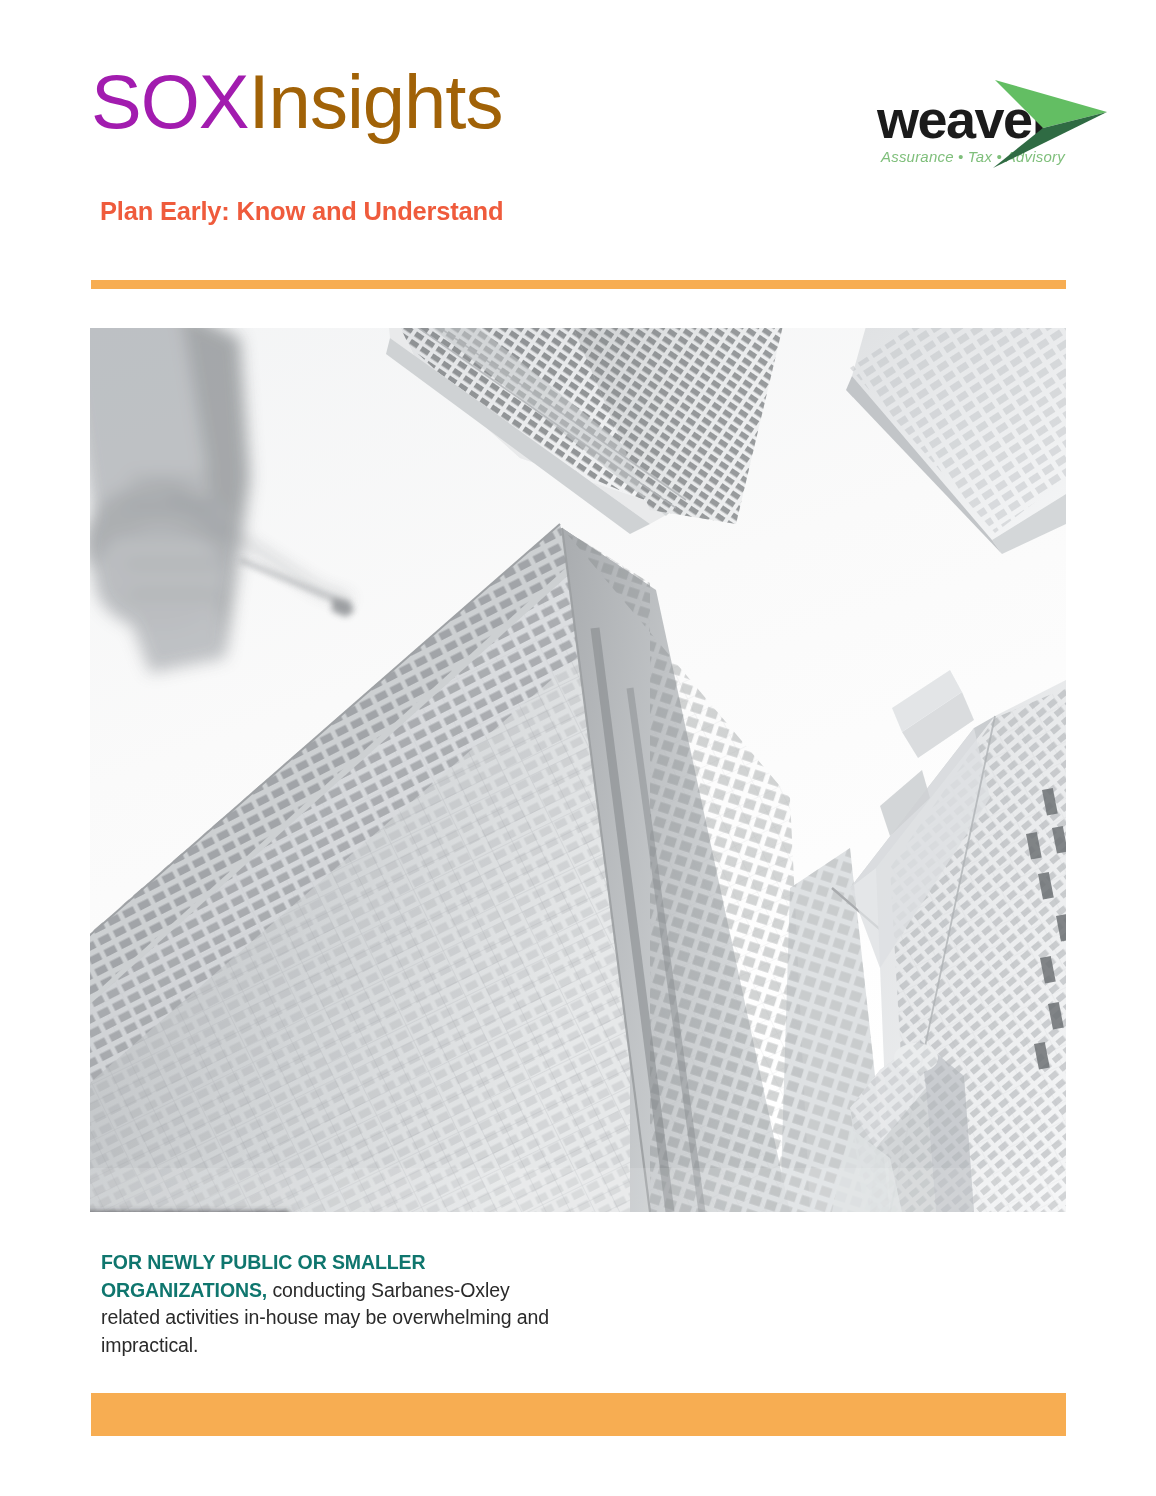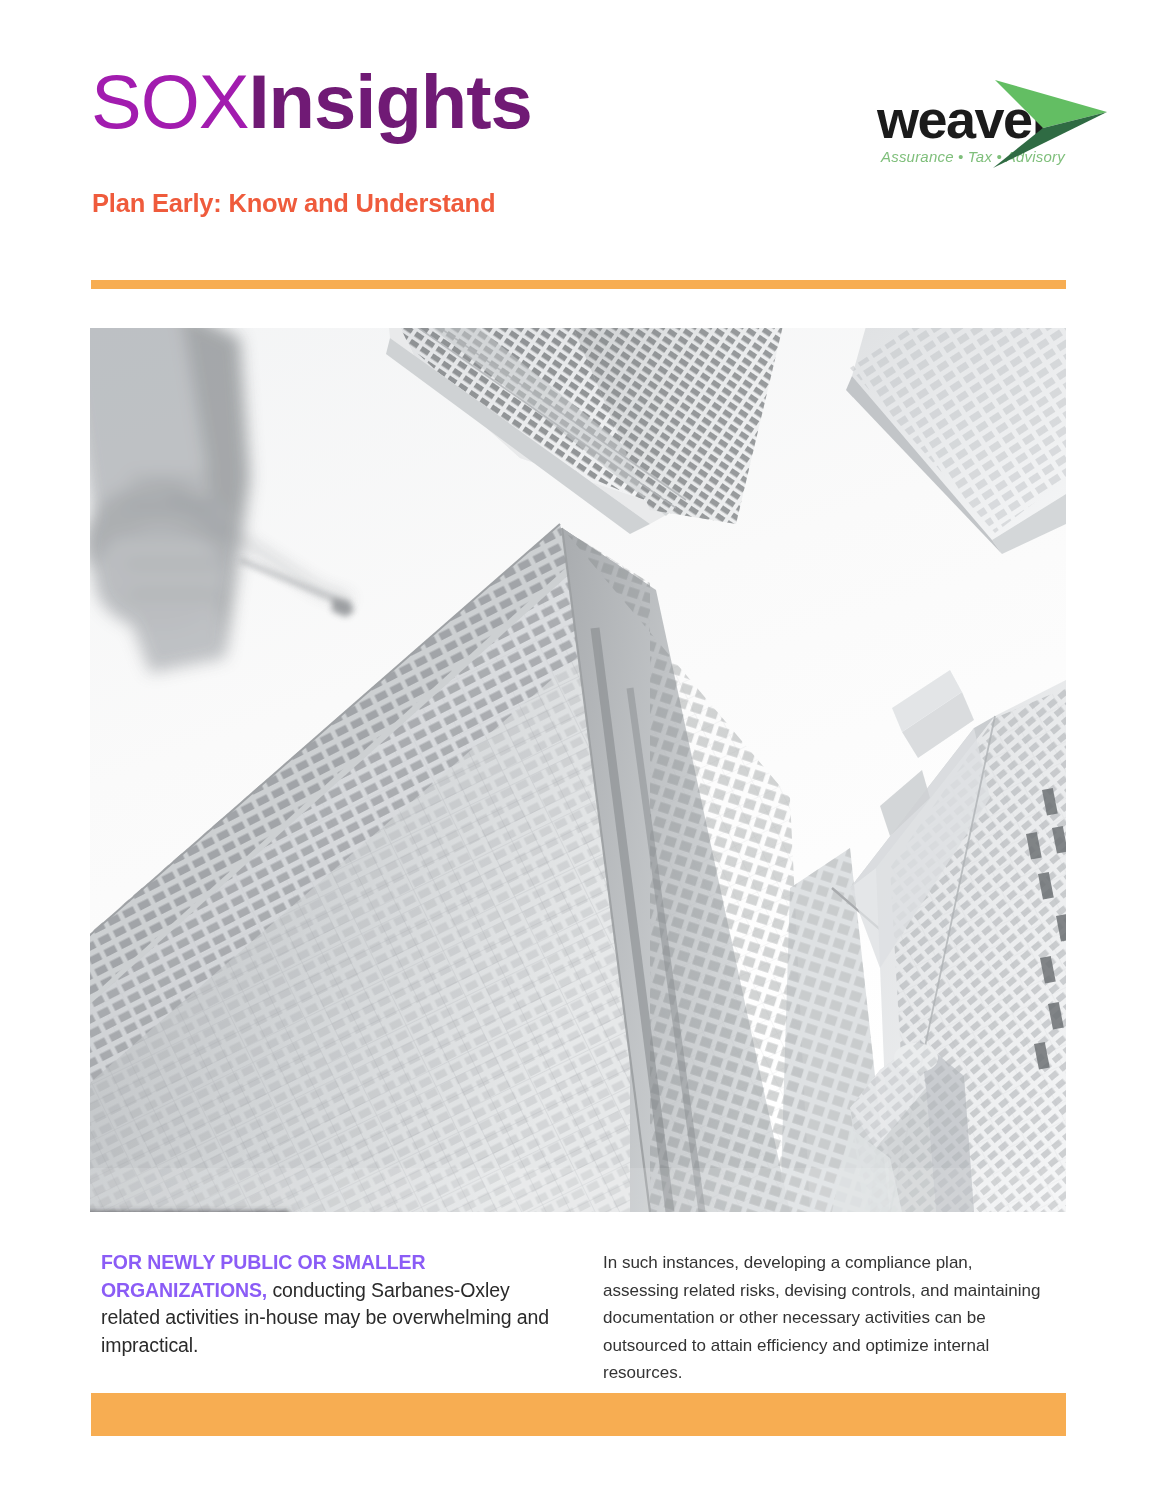--- a/index.html
+++ b/index.html
@@ -41,26 +41,26 @@
     line-height: 80px;
     letter-spacing: -1px;
     white-space: nowrap;
     margin: 0;
   }
   .main-title .t-light {
     font-weight: 300;
     color: #a21caf;
   }
   .main-title .t-bold {
-    font-weight: 700;
-    color: #701a75;
+    font-weight: 400;
+    color: #a16207;
   }
 
   .subtitle {
-    margin: 0;
+    margin: 8px;
     position: absolute;
     left: 1px;
     top: 125px;
     font-size: 25.5px;
     font-weight: 700;
     line-height: 33px;
     color: #EF5B3C;
     letter-spacing: -0.2px;
     white-space: nowrap;
   }
@@ -140,21 +140,21 @@
   .col-left {
     left: 10px;
     width: 452px;
     font-size: 19.5px;
     line-height: 27.5px;
     color: #2a2a2a;
     letter-spacing: -0.1px;
   }
   .col-left .lead {
     font-weight: 700;
-    color: #8b5cf6;
+    color: #0f766e;
   }
   .col-right {
     left: 512px;
     width: 448px;
     font-size: 17px;
     line-height: 27.5px;
     color: #333333;
     letter-spacing: 0px;
   }
 
@@ -482,18 +482,17 @@
         <circle cx="134" cy="1092" r="5"></circle>
       </g>
 
       <rect x="0" y="840" width="976" height="44" fill="#ffffff" opacity="0.12"></rect>
     </svg>
   </div>
 
   <div class="body-columns">
     <div class="col col-left"><span class="lead">FOR NEWLY PUBLIC OR SMALLER ORGANIZATIONS,</span><span> conducting Sarbanes-Oxley related activities in-house may be overwhelming and impractical.</span></div>
 
-    <div class="col col-right">In such instances, developing a compliance plan, assessing related risks, devising controls, and maintaining documentation or other necessary activities can be outsourced to attain efficiency and optimize internal resources.</div>
   </div>
 
   <div class="footer-bar"></div>
 
 </div>
 
 </body></html>

